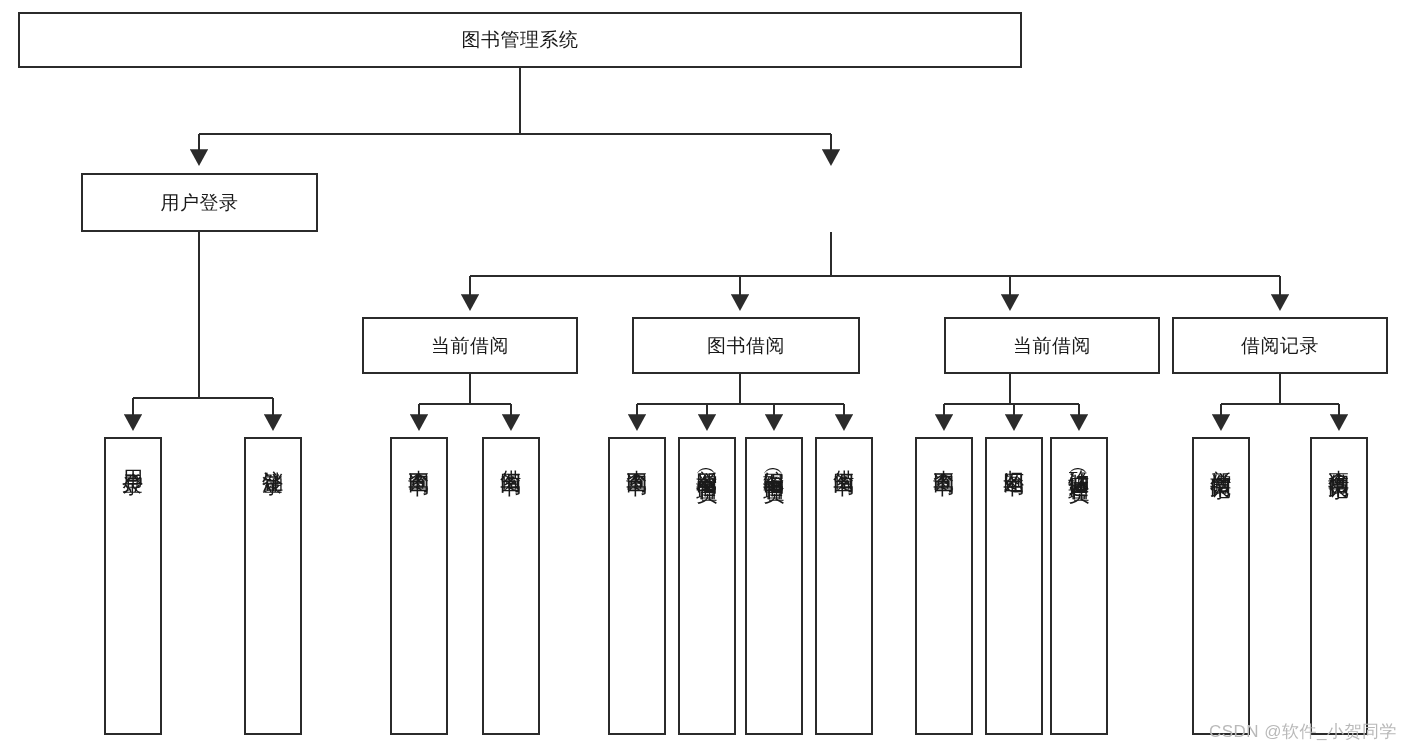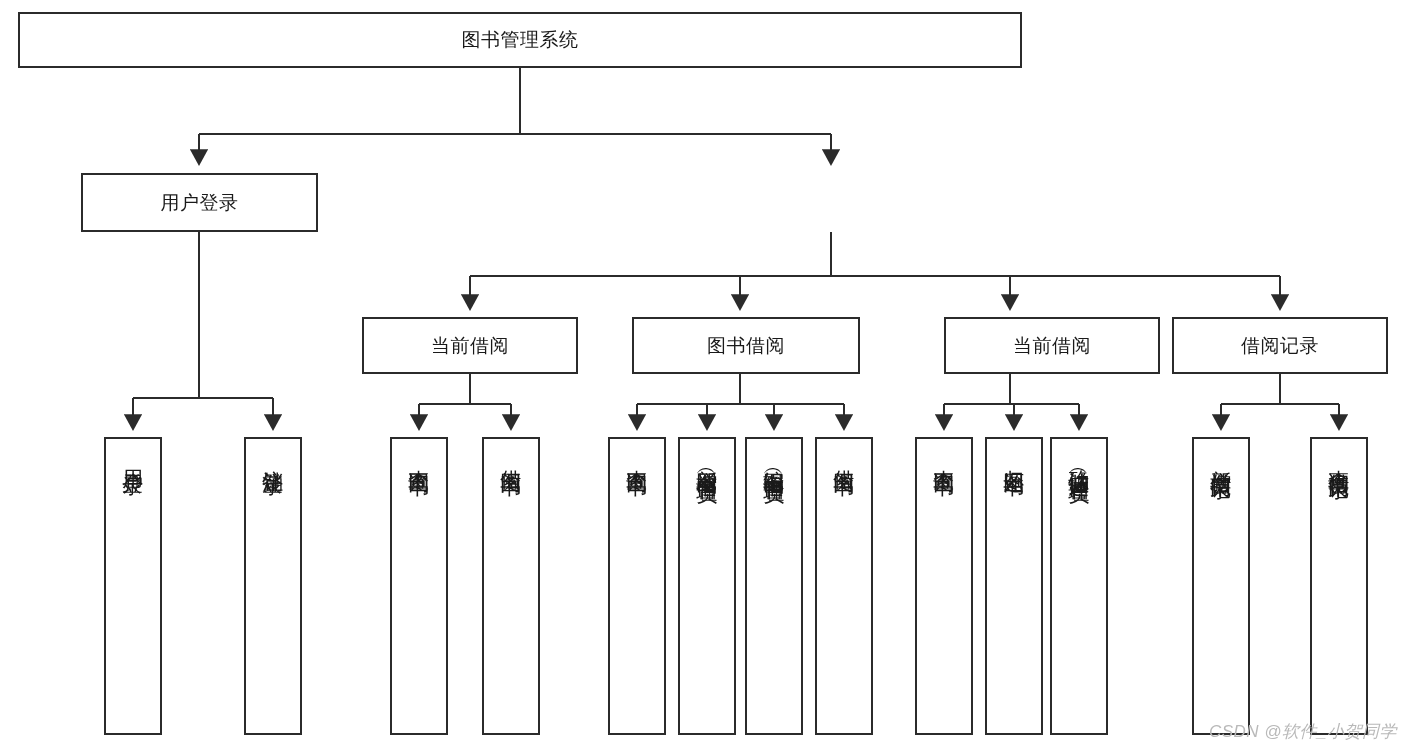--- a/index.html
+++ b/index.html
@@ -58,21 +58,20 @@
   }
   .watermark {
     position: absolute;
     right: 8px;
     bottom: 4px;
     font-size: 17px;
     color: #b9b9b9;
     letter-spacing: 0.5px;
     white-space: nowrap;
     font-family: "Liberation Sans", "DejaVu Sans", sans-serif;
-    font-style: italic;
   }
 </style>
 </head>
 <body>
 
 <div id="diagram-root">
 
   <svg class="edges" viewBox="0 0 1405 747" width="1405" height="747">
     <defs>
       <marker id="arrow" viewBox="0 0 12 12" refX="9" refY="6" markerWidth="7" markerHeight="7" orient="auto-start-reverse">

